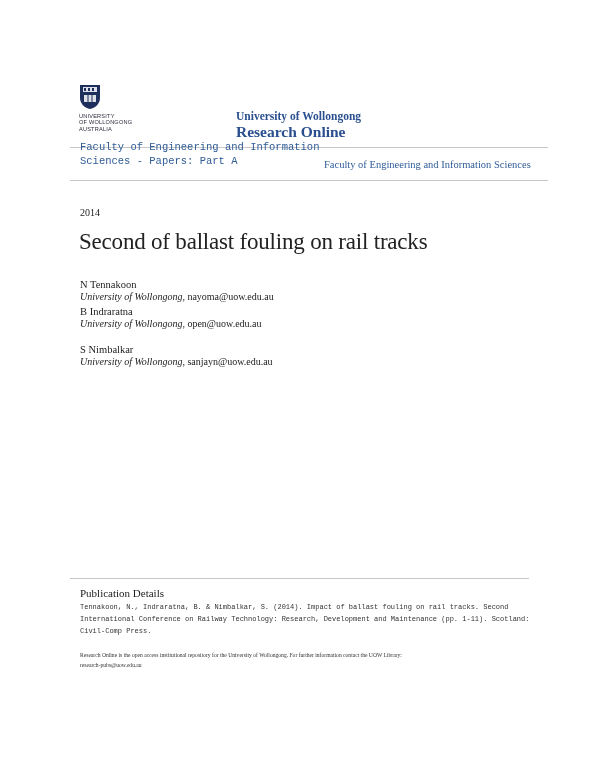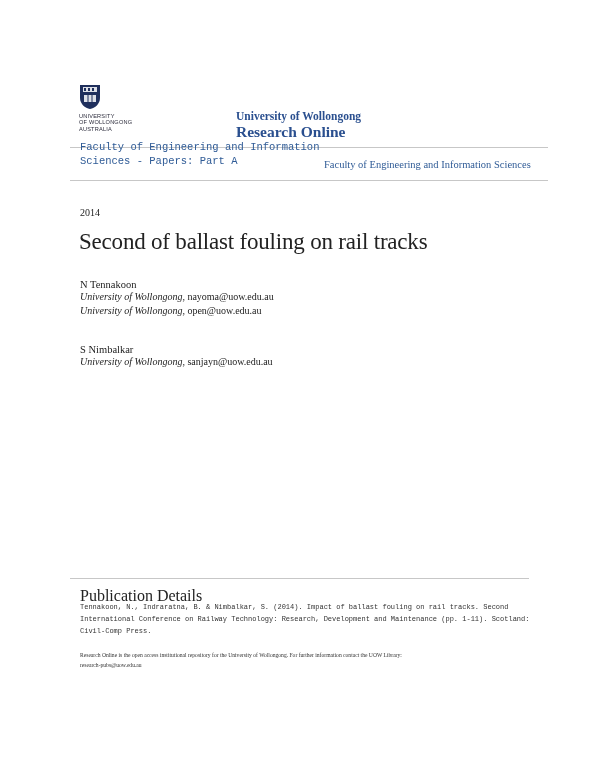--- a/index.html
+++ b/index.html
@@ -14,21 +14,21 @@
   .ro-title { font-size: 15.5px; line-height: 18px; }
   .rule { position: absolute; height: 1px; background: #c7c7c7; }
   .series-left { left: 80px; top: 140px; width: 240px; font-family: Liberation Mono, monospace; font-size: 10.5px; line-height: 14px; color: #2f5b96; }
   .series-right { left: 324px; top: 158px; font-family: "Liberation Serif", serif; font-size: 10.5px; line-height: 14px; color: #2f5b96; white-space: nowrap; }
   .year { left: 80px; top: 207px; font-family: "Liberation Serif", serif; font-size: 10px; color: #222; }
   .title { left: 79px; top: 228px; font-family: "Liberation Serif", serif; font-size: 23px; line-height: 28px; color: #222; letter-spacing: -0.2px; white-space: nowrap; }
   .author { left: 80px; font-family: "Liberation Serif", serif; }
   .author-name { font-size: 10.5px; line-height: 13px; color: #222; }
   .author-aff { font-size: 10px; line-height: 11px; color: #222; }
   .author-aff i { font-style: italic; }
-  .pub-h { left: 80px; top: 587px; font-family: "Liberation Serif", serif; font-size: 16px; color: #222; }
+  .pub-h { left: 80px; top: 587px; font-family: "Liberation Serif", serif; font-size: 11px; color: #222; }
   .pub-txt { left: 80px; top: 601px; width: 450px; font-family: Liberation Mono, monospace; font-size: 7px; line-height: 12px; color: #333; }
   .foot { left: 80px; top: 650px; width: 450px; font-family: "Liberation Serif", serif; font-size: 5.6px; line-height: 10px; color: #333; }
 </style>
 </head>
 <body>
 
 <div class="abs logo">
   <svg class="shield" viewBox="0 0 22 26">
     <path d="M1 1 H21 V14 C21 20 16 24 11 25 C6 24 1 20 1 14 Z" fill="#1f2f5c"></path>
     <rect x="4" y="3" width="14" height="5" fill="#ffffff" opacity="0.85"></rect>
@@ -53,20 +53,21 @@
 <div class="rule" style="left:70px; top:180px; width:478px;"></div>
 
 <div class="abs year">2014</div>
 <div class="abs title">Second of ballast fouling on rail tracks</div>
 
 <div class="abs author" style="top:266px;margin-top:12px;">
   <div class="author-name">N Tennakoon</div>
   <div class="author-aff"><i>University of Wollongong</i>, <span>nayoma@uow.edu.au</span></div>
 </div>
 <div class="abs author" style="top:305px;">
+  <div class="author-name">B Indraratna</div>
   <div class="author-aff"><i>University of Wollongong</i>, <span>open@uow.edu.au</span></div>
 </div>
 <div class="abs author" style="top:343px;">
   <div class="author-name">S Nimbalkar</div>
   <div class="author-aff"><i>University of Wollongong</i>, <span>sanjayn@uow.edu.au</span></div>
 </div>
 
 <div class="rule" style="left:70px; top:578px; width:459px;"></div>
 <div class="abs pub-h">Publication Details</div>
 <div class="abs pub-txt">Tennakoon, N., Indraratna, B. &amp; Nimbalkar, S. (2014). Impact of ballast fouling on rail tracks. Second International Conference on Railway Technology: Research, Development and Maintenance (pp. 1-11). Scotland: Civil-Comp Press.</div>

